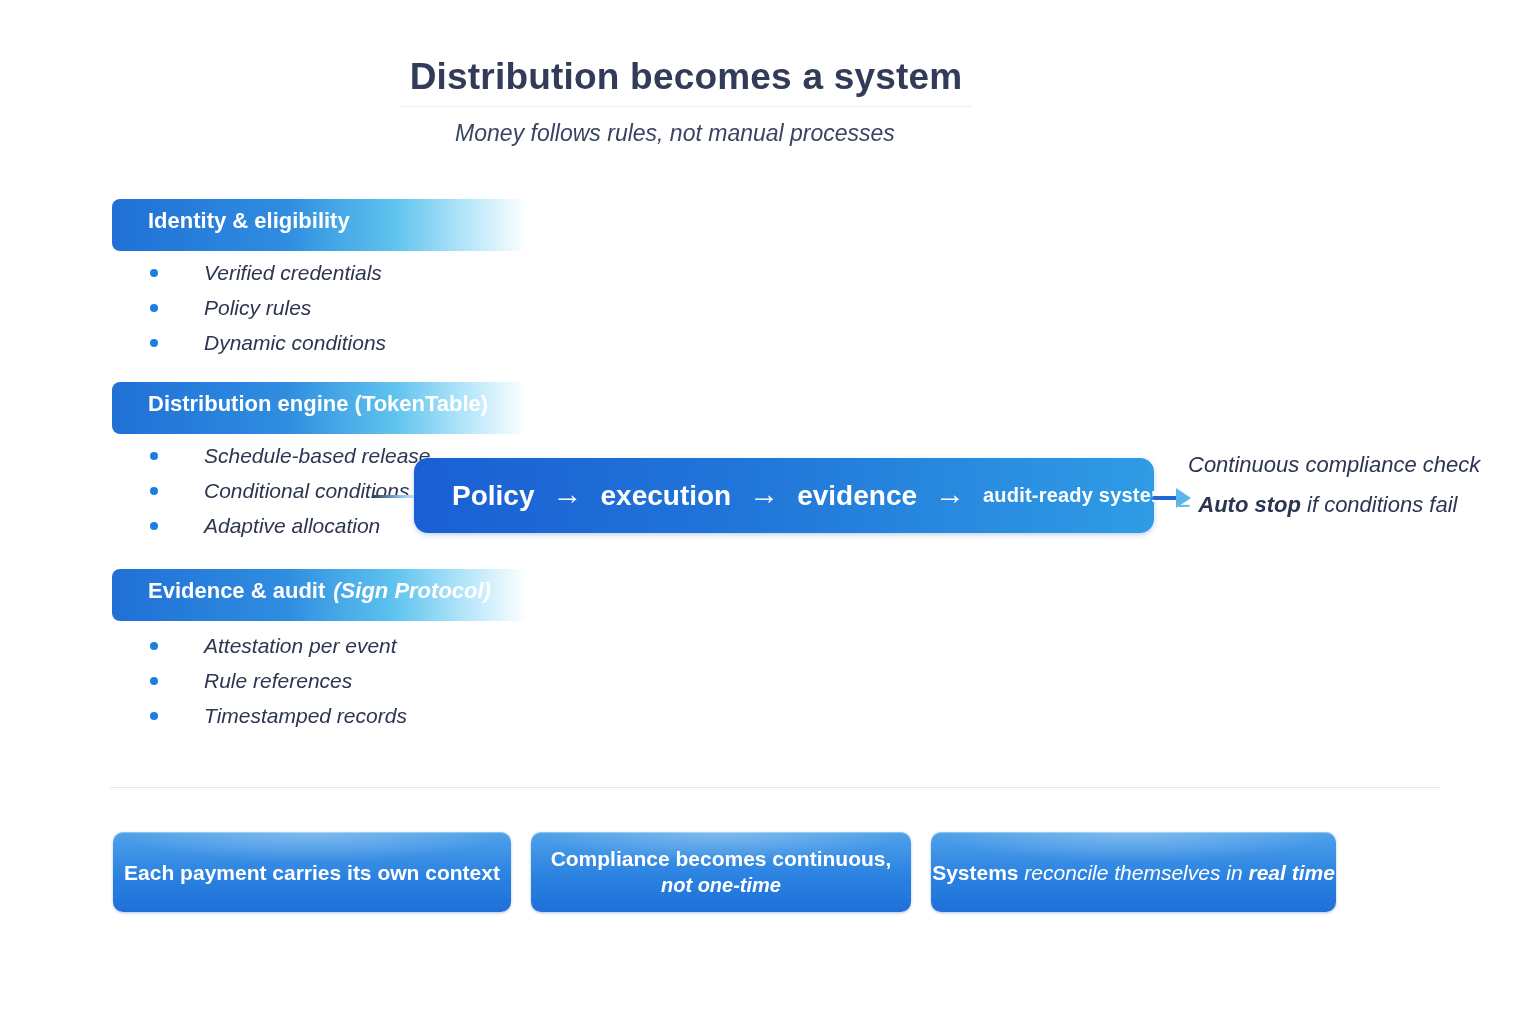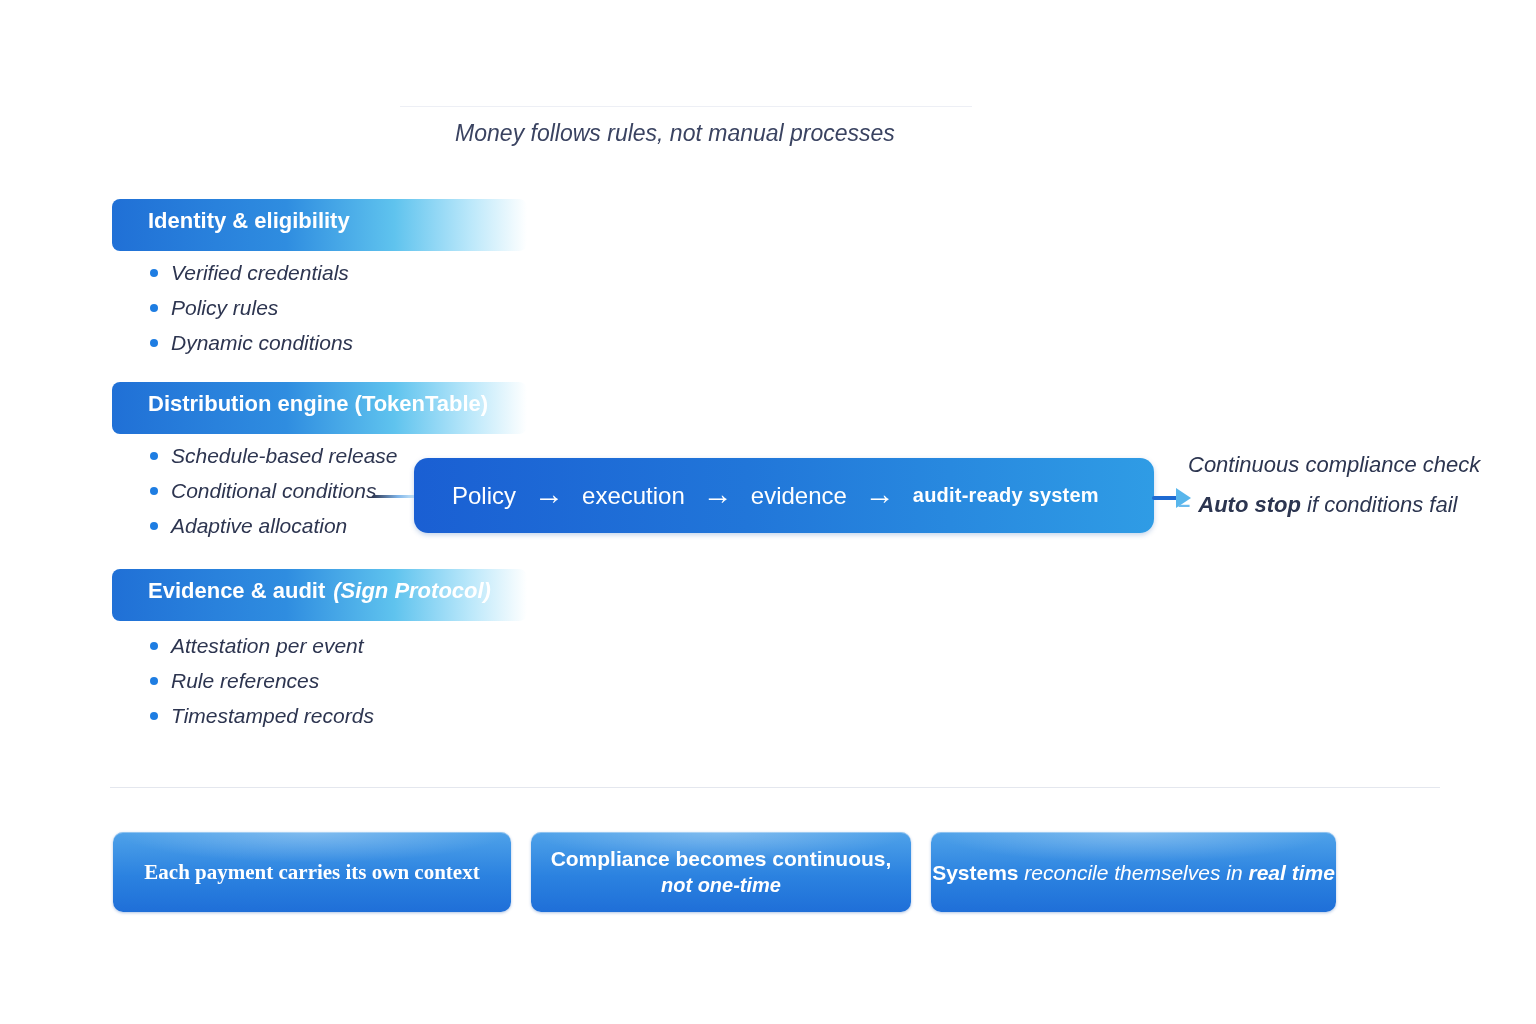--- a/index.html
+++ b/index.html
@@ -29,41 +29,41 @@
     color:#ffffff;font-size:22px;font-weight:bold;
   }
   .sec-header .suffix{font-style:italic;font-weight:bold;margin-left:8px;}
 
   
   .bullets{
     position:absolute;left:134px;margin:0;padding:0;list-style:none;
   }
   .bullets li{
     display:flex;align-items:center;height:35px;
-    font-size:21px;font-style:italic;color:#2d3550;
+    font-size:21px;font-style:italic;color:#2d3550;gap:33px;
   }
   .dot{
     width:8px;height:8px;border-radius:50%;background:#1e7de2;
     margin:0 13px 0 16px;flex:0 0 auto;
   }
 
   
   .connector-line{
     position:absolute;left:372px;top:495px;width:43px;height:3px;border-radius:2px;
     background:linear-gradient(90deg,#2d3550 0%,#7fb4e8 60%,#cdeafb 100%);
   }
 
   
   .flow-bar{
     position:absolute;left:414px;top:458px;width:740px;height:75px;
     border-radius:14px;display:flex;align-items:center;padding:0 30px 0 38px;box-sizing:border-box;
     background:linear-gradient(90deg,#1a5fd3 0%,#2176d9 45%,#2f9ce5 100%);
     box-shadow:0 2px 5px rgba(21,83,170,.25);color:#fff;white-space:nowrap;
   }
-  .flow-step{font-size:24px;font-weight:normal;}
+  .flow-step{font-size:28px;font-weight:bold;}
   .flow-step.small{font-size:20px;font-weight:bold;letter-spacing:.2px;}
   .flow-arrow{font-size:30px;font-weight:bold;margin:0 18px;line-height:1;transform:translateY(-2px);}
 
   
   .exit-arrow{position:absolute;left:1152px;top:488px;width:44px;height:20px;}
   .exit-arrow .shaft{
     position:absolute;left:0;top:8px;width:26px;height:4px;background:#1d6ad2;border-radius:2px;
   }
   .exit-arrow .head{
     position:absolute;left:24px;top:0;width:0;height:0;
@@ -89,33 +89,34 @@
   
   .takeaway{
     position:absolute;top:832px;height:80px;border-radius:10px;
     background:
       radial-gradient(ellipse 70% 55% at 50% 0%,rgba(255,255,255,.28),rgba(255,255,255,0) 70%),
       linear-gradient(180deg,#4fa2e9 0%,#2b82e0 55%,#1f6fd8 100%);
     box-shadow:0 1px 3px rgba(25,86,176,.35), inset 0 1px 0 rgba(255,255,255,.35);
     color:#ffffff;display:flex;flex-direction:column;align-items:center;justify-content:center;
     text-align:center;
   }
-  .box1{left:113px;width:398px;font-family:Liberation Serif, serif;}
+  .box1{left:113px;width:398px;}
   .box2{left:531px;width:380px;}
   .box3{left:931px;width:405px;}
   .tk-line{font-size:21px;font-weight:bold;line-height:27px;white-space:nowrap;}
   .tk-line .it{font-style:italic;font-weight:normal;}
   .tk-line .bit{font-style:italic;font-weight:bold;}
   .tk-line.italic-bold{font-style:italic;font-size:20px;}
 </style>
 </head>
 <body>
 
 <div class="canvas">
 
+  <h1 class="title">Distribution becomes a system</h1>
   <div class="title-divider"></div>
   <div class="subtitle">Money follows rules, not manual processes</div>
 
   <div class="sec-header" style="top:199px">
     <span>Identity &amp; eligibility</span>
   </div>
   <ul class="bullets" style="top:255px">
     <li>
       <span class="dot"></span>
       <span>Verified credentials</span>

